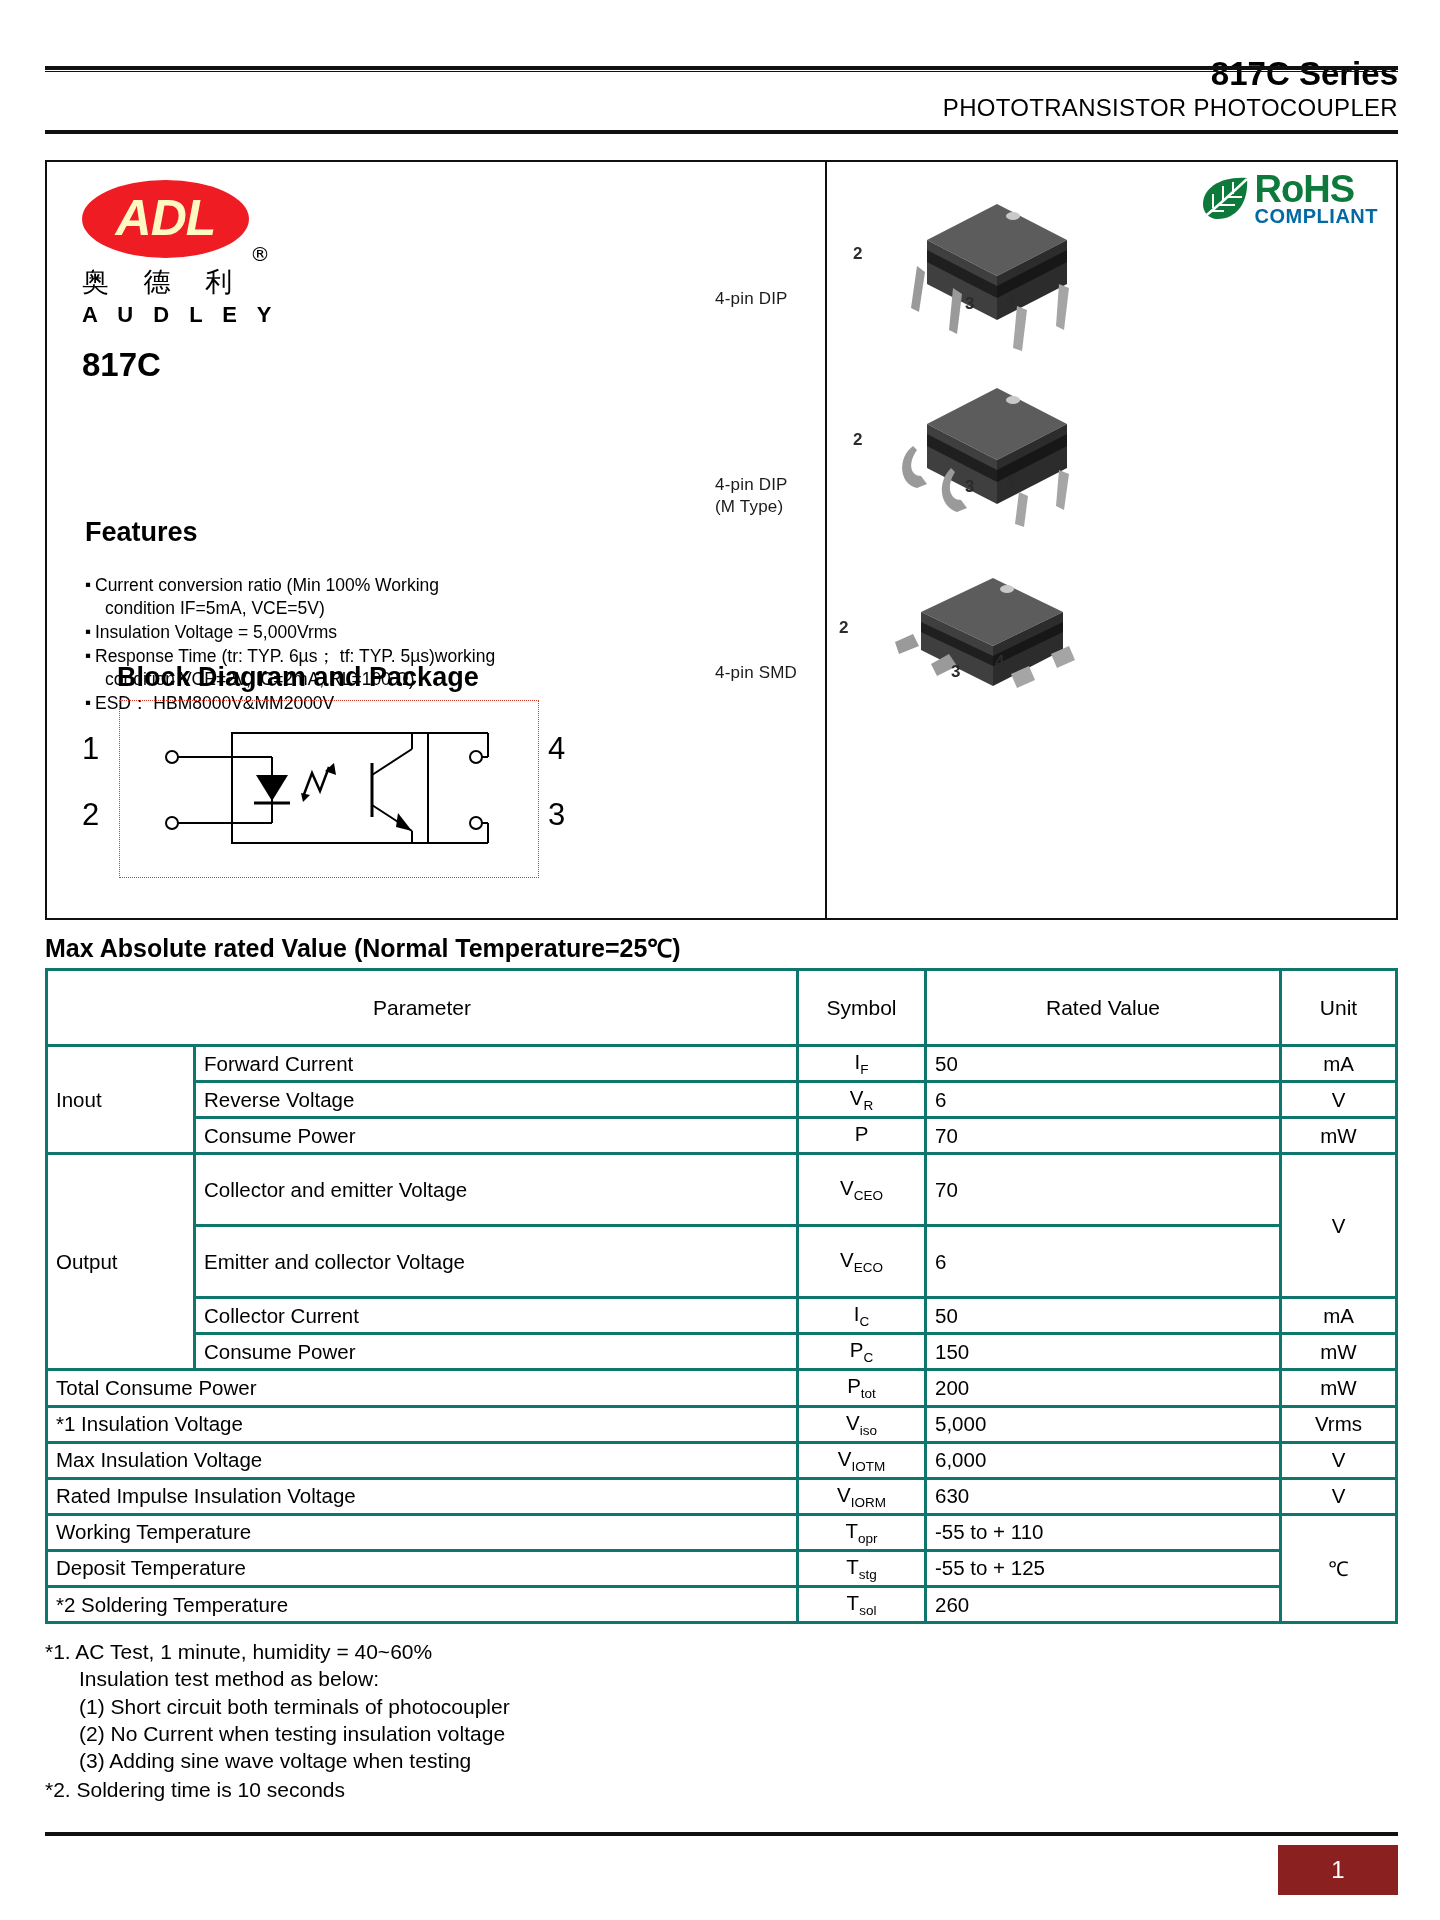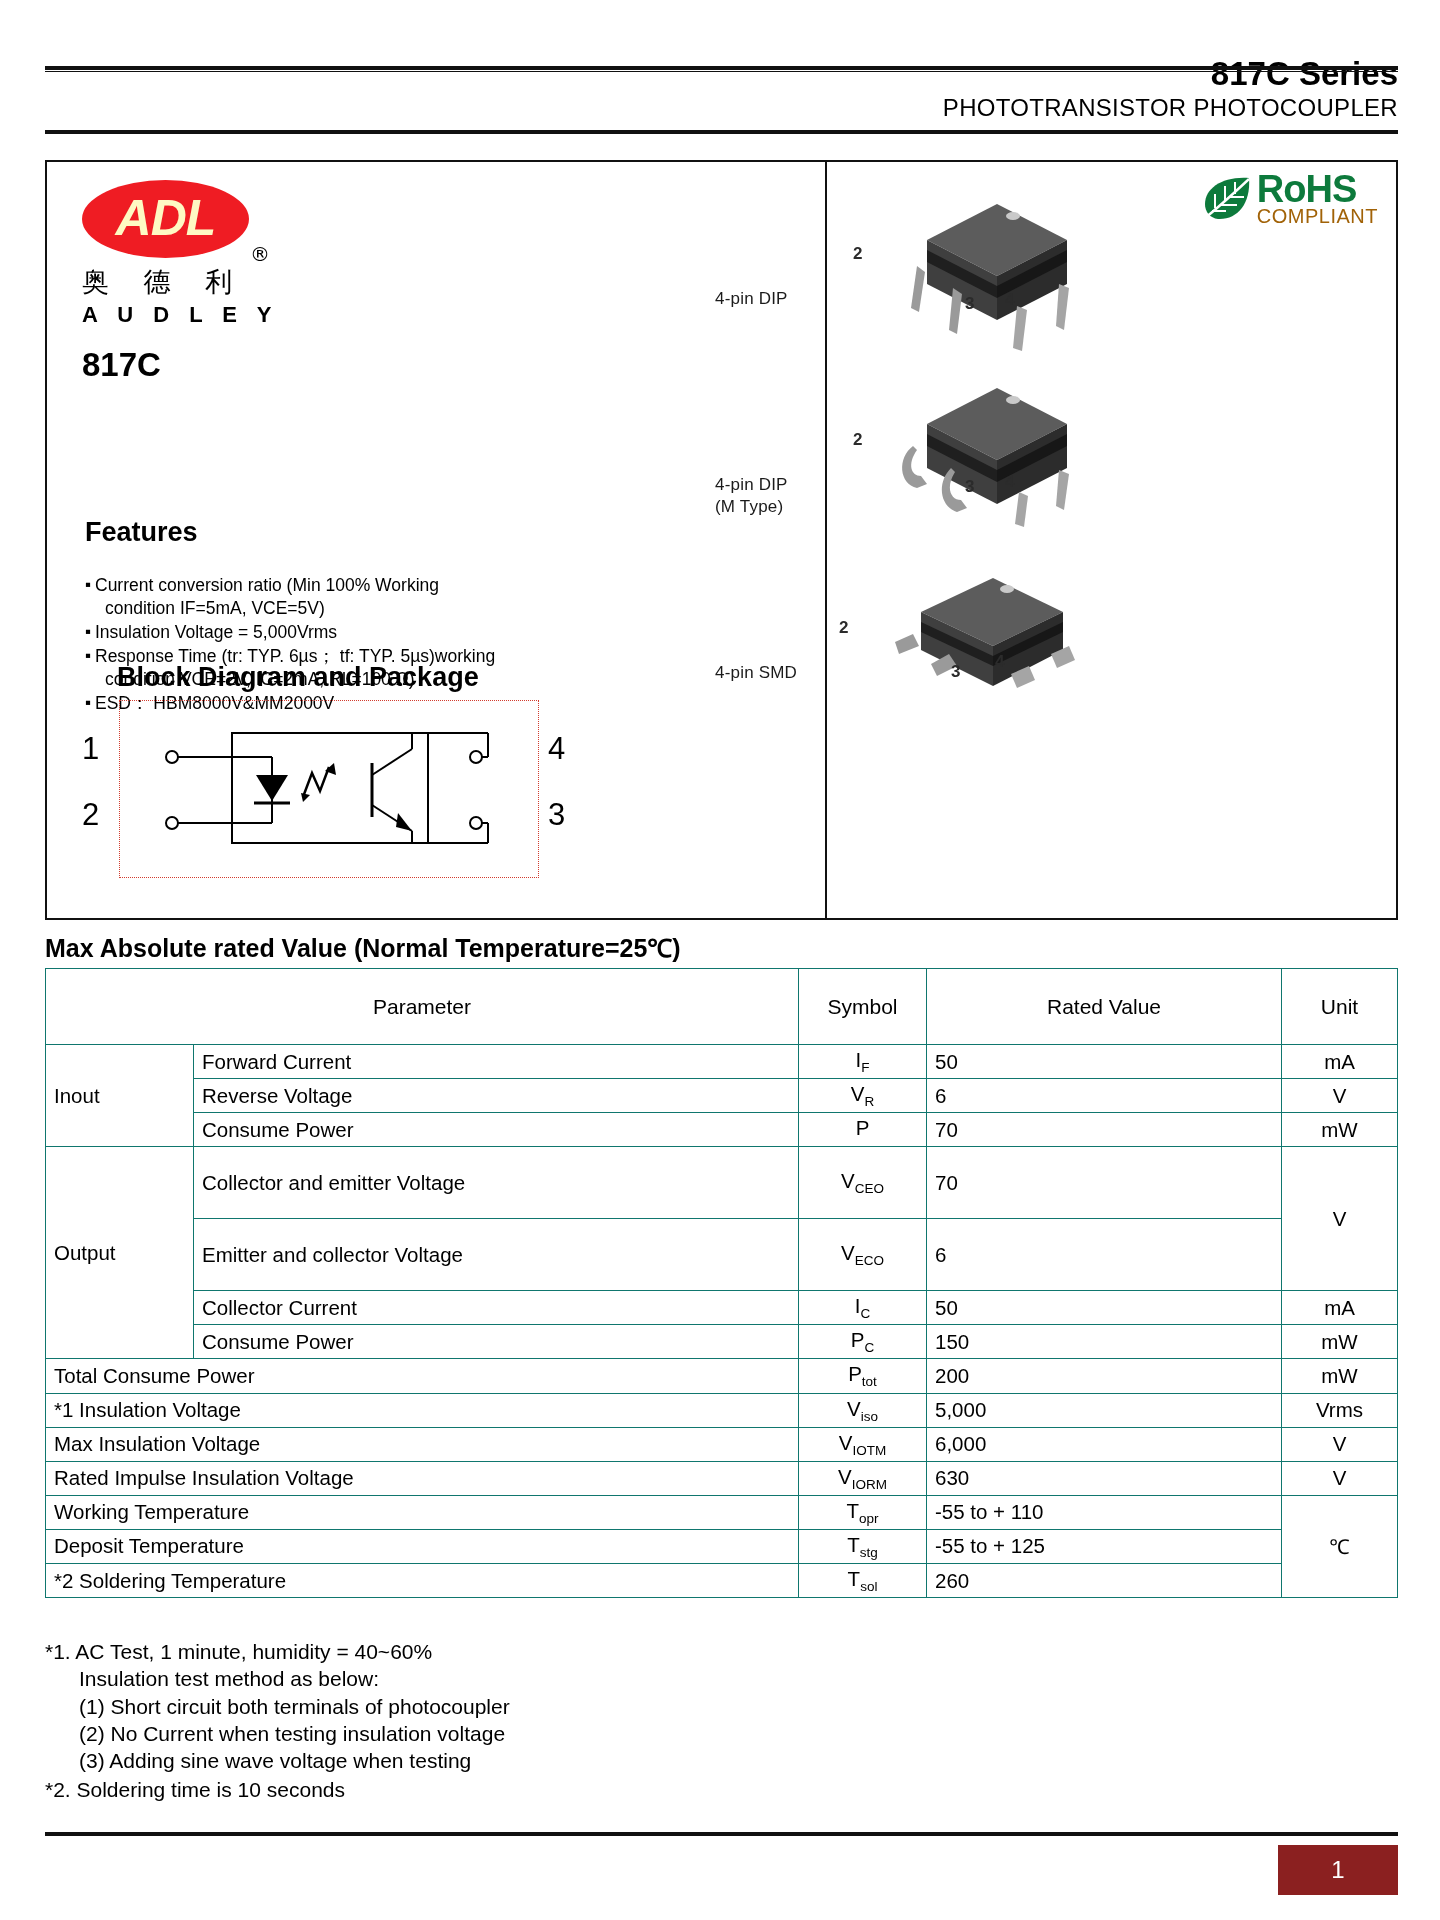--- a/index.html
+++ b/index.html
@@ -143,39 +143,39 @@
     position: absolute;
     right: 18px; top: 10px;
     display: flex; align-items: center;
   }
   .rohs-txt { line-height: .92; margin-left: 2px; }
   .rohs-1 {
     font-size: 38px; font-weight: bold; color: #0d7a3c;
     letter-spacing: -1px;
   }
   .rohs-2 {
-    font-size: 20px; font-weight: normal; color: #a16207;
+    font-size: 20px; font-weight: bold; color: #0369a1;
     letter-spacing: .5px;
   }
 
   
   .tbl-caption {
     position: absolute;
     left: 45px; top: 930px;
     font-size: 25px; font-weight: bold;
   }
   table.spec {
     position: absolute;
     left: 45px; top: 968px;
     width: 1353px;
     border-collapse: collapse;
     font-size: 20.5px;
   }
   table.spec td, table.spec th {
-    border: 1px solid #0f766e;
+    border: 3px solid #0f766e;
     padding: 3px 8px;
     font-weight: normal;
   }
   .c-group { width: 148px; vertical-align: middle; padding-left: 6px; }
   .c-param { padding-left: 14px; }
   .c-sym   { width: 128px; text-align: center; }
   .c-val   { width: 355px; }
   .c-unit  { width: 116px; text-align: center; }
   .hdr-cell { text-align: center; font-weight: bold; font-size: 21px; }
   .hrow td { height: 72px; }

